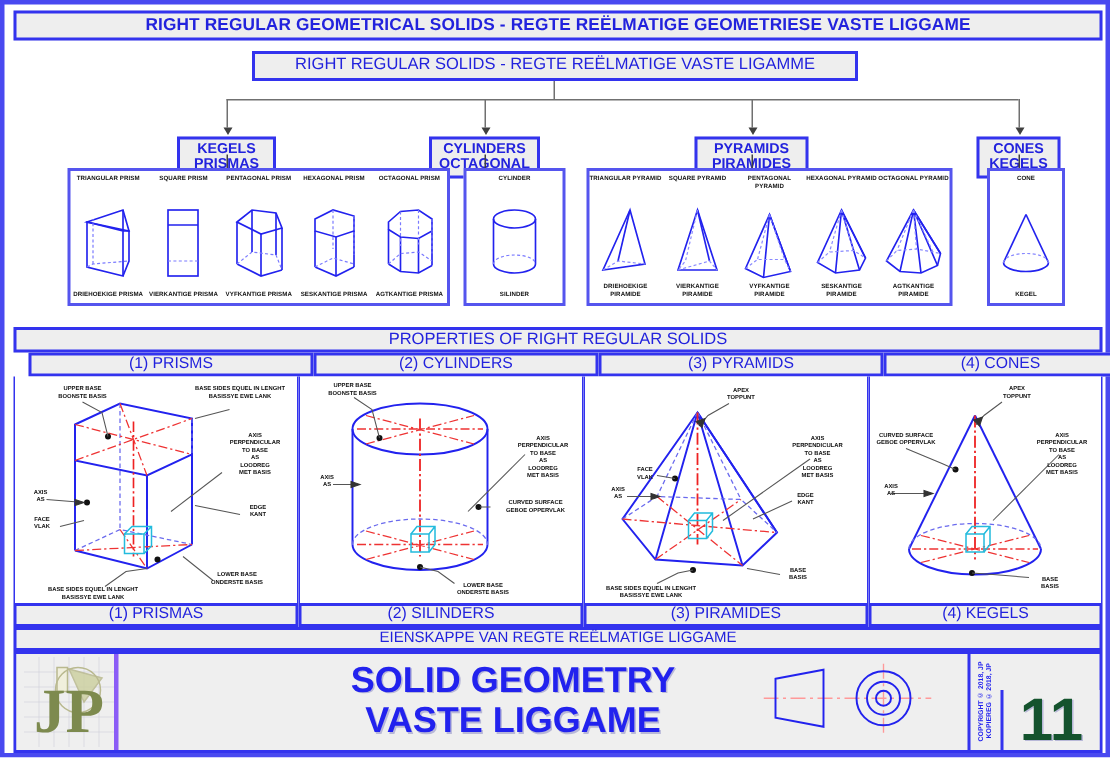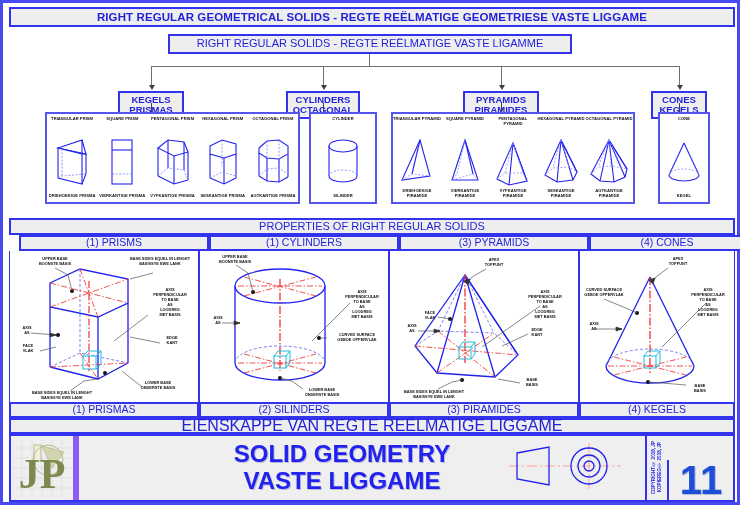--- a/index.html
+++ b/index.html
@@ -114,33 +114,33 @@
     border-left: 1.6px solid #3333ee;
     border-right: 1.6px solid #3333ee;
     background: #ffffff; overflow: hidden;
   }
   .panel svg { display: block; }
 
   
   .sub-band {
     position: absolute; left: 6px; top: 415px;
     width: 726px; height: 16px;
-    font-size: 16px;
+    font-size: 10px;
   }
 
   .titleblock {
     position: absolute; left: 6px; top: 431px;
     width: 726px; height: 68px;
     border: 2px solid #3333ee; background: #efefef;
     display: flex;
   }
   .tb-logo {
-    width: 68px; border-right: 6px solid #8b5cf6;
+    width: 68px; border-right: 3px solid #8b5cf6;
     position: relative; background: #efefef;
-    display:flex; align-items:center; justify-content:center;
+    display:flex; align-items:center; justify-content:flex-end;
   }
   .tb-main {
     flex: 1; display: flex; align-items: center; justify-content: center;
     position: relative;
   }
   .tb-titles {
     color: #2222ee; font-weight: bold; font-size: 24px;
     text-align: center; line-height: 1.12;
     text-shadow: 1px 1px 0 #b8b8d8;
     margin-right: 40px;
@@ -152,21 +152,21 @@
     background: #efefef;
   }
   .tb-copy .vtxt {
     writing-mode: vertical-rl; transform: rotate(180deg);
     color: #2222ee; font-size: 4.6px; font-weight: bold;
     line-height: 1.25; text-align: center; white-space: pre-line;
   }
   .tb-num {
     width: 66px; border-left: 2px solid #3333ee;
     display: flex; align-items: center; justify-content: center;
-    color: #1d4ed8; font-weight: bold; font-size: 40px;
+    color: #14532d; font-weight: bold; font-size: 40px;
     text-shadow: 1px 1px 0 #b8b8d8; background: #efefef; margin-top: 24px;
   }
 </style>
 </head>
 <body>
 
 <div class="page">
 
   <div class="bbox title-band">
     <span>RIGHT REGULAR GEOMETRICAL SOLIDS - REGTE REËLMATIGE GEOMETRIESE VASTE LIGGAME</span>
@@ -426,21 +426,21 @@
 
   <div class="bbox prop-title">
     <span>PROPERTIES OF RIGHT REGULAR SOLIDS</span>
   </div>
 
   <div class="col-head-row">
     <div class="bbox colhead c1">
         <span>(1) PRISMS</span>
       </div>
     <div class="bbox colhead c2">
-        <span>(1) CYLINDERS</span>
+        <span>(2) CYLINDERS</span>
       </div>
     <div class="bbox colhead c3">
         <span>(3) PYRAMIDS</span>
       </div>
     <div class="bbox colhead c4">
         <span>(4) CONES</span>
       </div>
   </div>
 
   <div class="panels">

